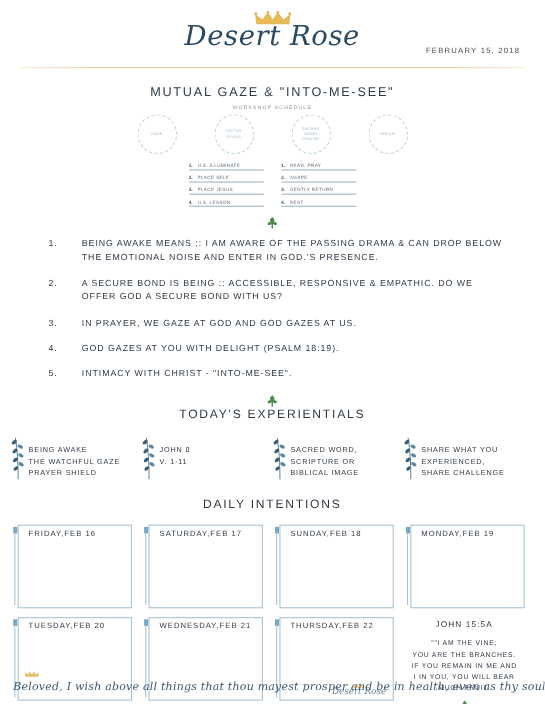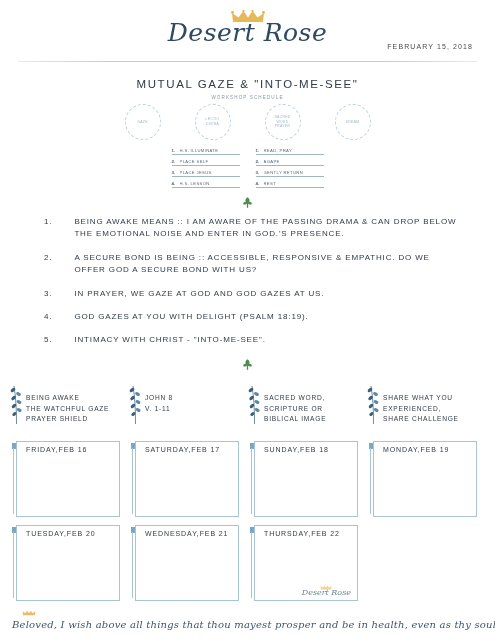--- a/index.html
+++ b/index.html
@@ -407,20 +407,21 @@
     <div class="point">
       <span class="point-num">5.</span>
       <span class="point-text">INTIMACY with CHRIST - "into-me-see".</span>
     </div>
   </div>
 
   <div class="exp-title-wrap">
     <svg class="leaf-orn" viewBox="0 0 20 20">
       <path d="M10 2 C7 4 6 7 7.5 9 C5 8.5 3 10 3.5 12.5 C5.5 14 8 13 9 11.5 L9 18 L11 18 L11 11.5 C12 13 14.5 14 16.5 12.5 C17 10 15 8.5 12.5 9 C14 7 13 4 10 2 Z" fill="#4f8a50"></path>
     </svg>
+    <div class="sec-title">Today's Experientials</div>
 
     <div class="experientials">
       <div class="exp-item">
         <svg class="sprig" viewBox="0 0 13 40">
           <path d="M6.5 40 C6.5 26 6 14 4 2" stroke="#5d7f97" stroke-width="0.9" fill="none"></path>
           <ellipse cx="3" cy="6" rx="2.6" ry="1.6" fill="#3b5e77" transform="rotate(-40 3 6)"></ellipse>
           <ellipse cx="8.5" cy="10" rx="2.6" ry="1.6" fill="#5a87a3" transform="rotate(30 8.5 10)"></ellipse>
           <ellipse cx="3.6" cy="14" rx="2.6" ry="1.6" fill="#3b5e77" transform="rotate(-40 3.6 14)"></ellipse>
           <ellipse cx="9" cy="18" rx="2.6" ry="1.6" fill="#5a87a3" transform="rotate(30 9 18)"></ellipse>
           <ellipse cx="4" cy="22" rx="2.6" ry="1.6" fill="#3b5e77" transform="rotate(-40 4 22)"></ellipse>
@@ -484,20 +485,21 @@
         <div class="exp-lines">
           <div>Share what you</div>
           <div>experienced,</div>
           <div>Share Challenge</div>
         </div>
       </div>
     </div>
   </div>
 
   <div class="di-title-wrap">
+    <div class="sec-title">Daily Intentions</div>
 
     <div class="di-grid">
 
       <div class="di-cell">
         <div class="di-tab"></div>
         <div class="di-stem"></div>
         <div class="di-box"></div>
         <div class="di-label">Friday,Feb 16</div>
       </div>
 
@@ -542,20 +544,33 @@
         <div class="di-box"></div>
         <div class="di-label">Thursday,Feb 22</div>
         <div class="watermark">
           <svg class="wm-crown" viewBox="0 0 24 10">
             <path d="M2 9 L1 2 L6 5.5 L9 1 L12 5.5 L15 1 L18 5.5 L23 2 L22 9 Z" fill="#e3b24a" opacity="0.8"></path>
           </svg>
           <div class="wm-name">Desert Rose</div>
         </div>
       </div>
 
+      <div class="scripture">
+        <div class="scripture-ref">John 15:5a</div>
+        <div class="scripture-body">
+          <div>""I am the vine;</div>
+          <div>you are the branches.</div>
+          <div>If you remain in me and</div>
+          <div>I in you, you will bear</div>
+          <div>much fruit.</div>
+        </div>
+        <svg class="leaf-orn" viewBox="0 0 20 20">
+          <path d="M10 2 C7 4 6 7 7.5 9 C5 8.5 3 10 3.5 12.5 C5.5 14 8 13 9 11.5 L9 18 L11 18 L11 11.5 C12 13 14.5 14 16.5 12.5 C17 10 15 8.5 12.5 9 C14 7 13 4 10 2 Z" fill="#4f8a50"></path>
+        </svg>
+      </div>
 
     </div>
   </div>
 
   <div class="footer">
     <svg class="footer-crown" viewBox="0 0 24 10">
       <path d="M2 9 L1 2 L6 5.5 L9 1 L12 5.5 L15 1 L18 5.5 L23 2 L22 9 Z" fill="#e3b24a" opacity="0.85"></path>
     </svg>
     <div class="footer-text">Beloved, I wish above all things that thou mayest prosper and be in health, even as thy soul prospereth. 3 John 2-5</div>
   </div>

